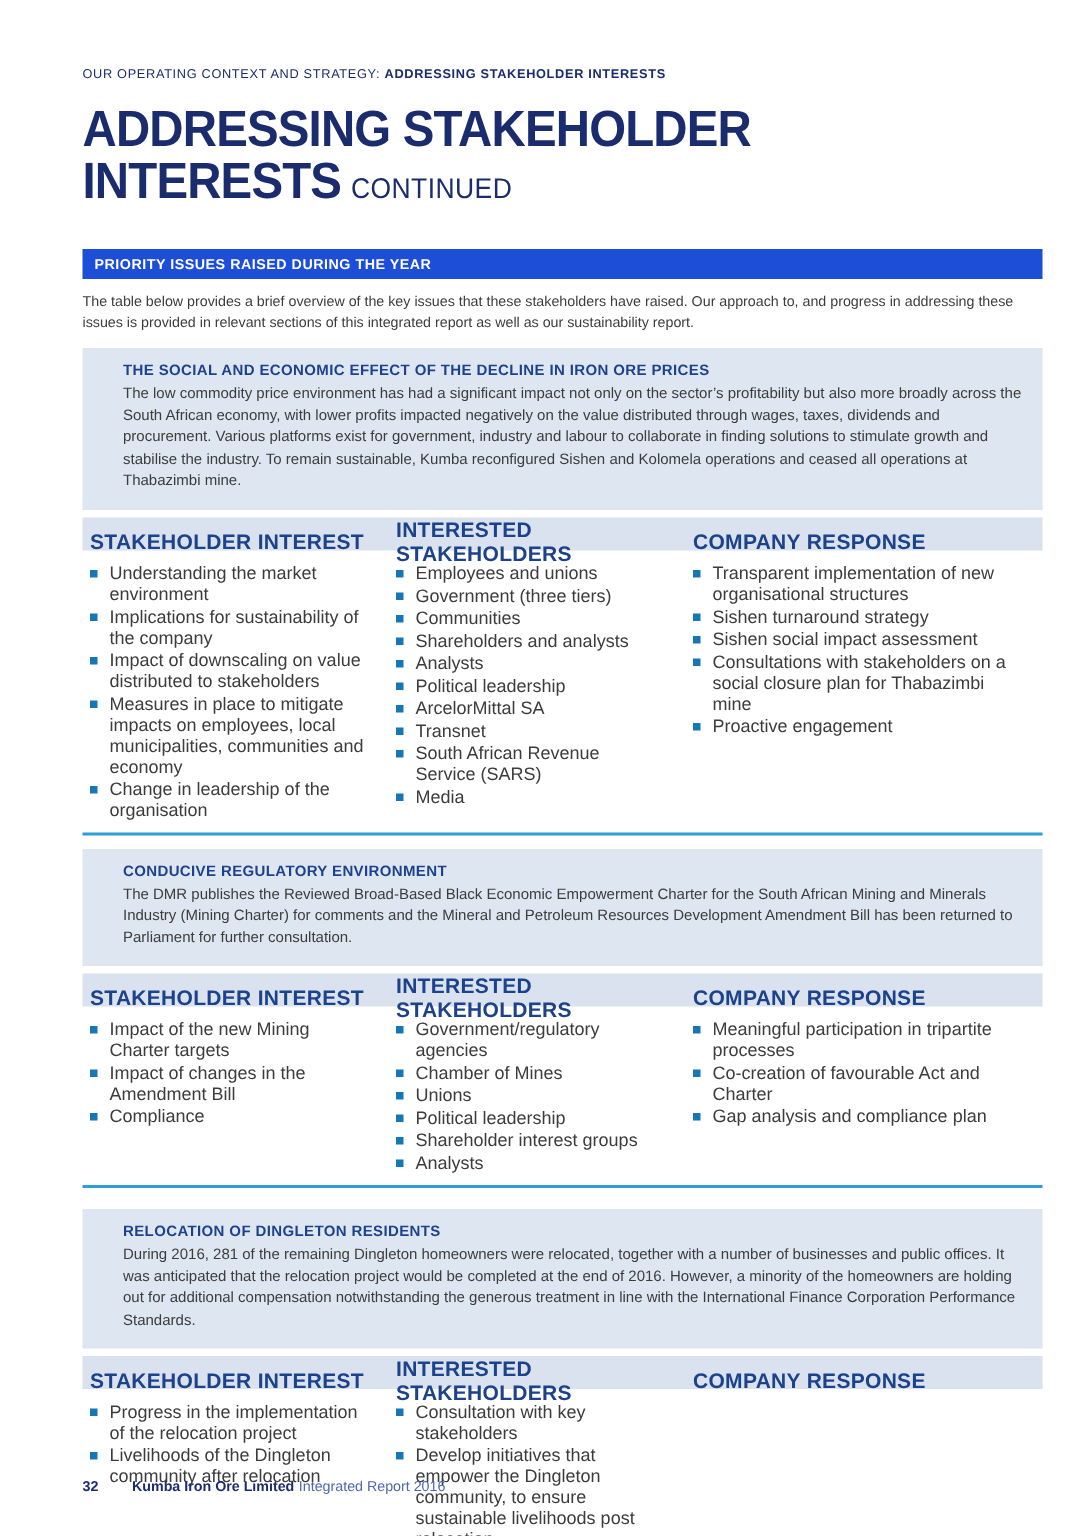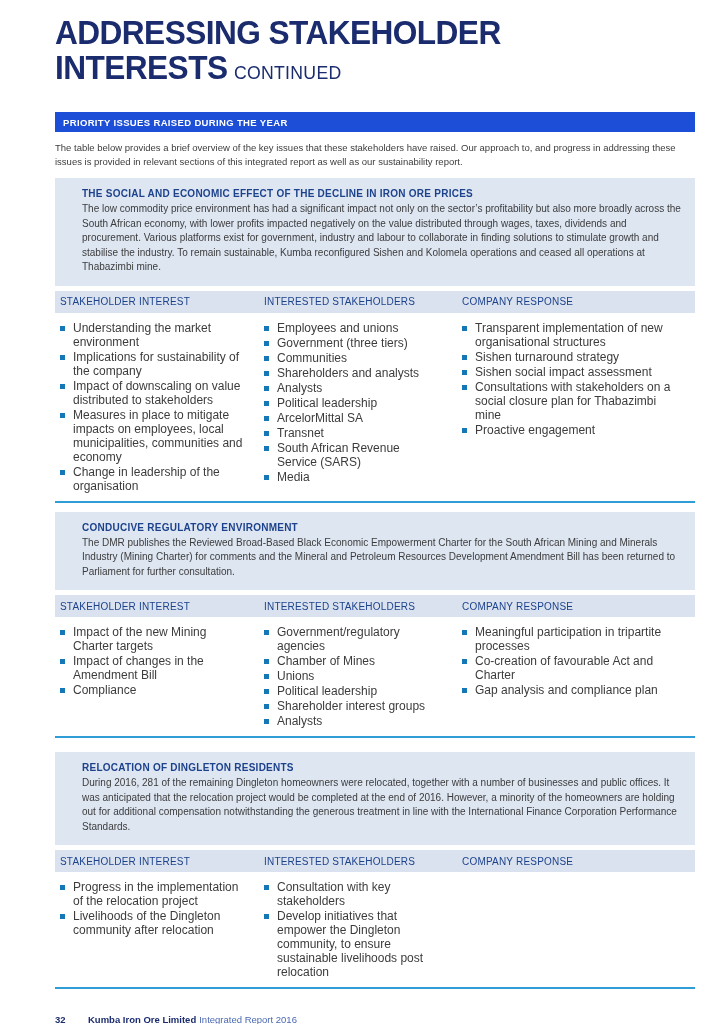--- a/index.html
+++ b/index.html
@@ -61,21 +61,21 @@
   
   .stake-table { margin-top: 5px; border-bottom: 2px solid #2f9ed6; }
   .t-head, .t-body {
     display: grid;
     grid-template-columns: 204px 198px 1fr;
   }
   .t-head {
     background: #d9e2ee; height: 22px; align-items: center;
   }
   .t-head .th {
-    font-size: 10px; font-weight: 400; color: #1d428c; letter-spacing: 0.2px;
+    font-size: 14px; font-weight: 700; color: #1d428c; letter-spacing: 0.2px;
     padding-left: 5px;
   }
   .t-body { padding: 8px 0 7px 0; }
   .t-body ul { list-style: none; padding: 0 14px 0 5px; }
   .bullet-item {
     font-size: 12px; line-height: 14px; color: #3c3c3c;
     padding-left: 13px; margin-bottom: 1px;
   }
   .bullet-item::before {
     content: ""; display: inline-block;
@@ -85,29 +85,30 @@
   }
   .section-gap-sm { margin-top: 9px; }
   .section-gap-md { margin-top: 14px; }
 
   
   .footer {
     position: absolute; left: 55px; top: 986px;
     display: flex; align-items: baseline;
     font-size: 9.5px;
   }
-  .footer .page-num { color: #1b2c6e; font-weight: 700; width: 33px; margin-top: 28px; }
+  .footer .page-num { color: #1b2c6e; font-weight: 700; width: 33px; }
   .footer .company { color: #1b2c6e; font-weight: 700; }
   .footer .report { color: #4a69b2; font-weight: 400; margin-left: 3px; }
 </style>
 </head>
 <body>
 
 <div class="content">
 
+  <div class="breadcrumb"><span>OUR OPERATING CONTEXT AND STRATEGY: </span><span class="crumb-current">ADDRESSING STAKEHOLDER INTERESTS</span></div>
 
   <h1 class="page-title">
     <span>ADDRESSING STAKEHOLDER</span><br>
     <span>INTERESTS</span><span class="continued">CONTINUED</span>
   </h1>
 
   <div class="banner">PRIORITY ISSUES RAISED DURING THE YEAR</div>
 
   <p class="intro">The table below provides a brief overview of the key issues that these stakeholders have raised. Our approach to, and progress in addressing these issues is provided in relevant sections of this integrated report as well as our sustainability report.</p>
 

